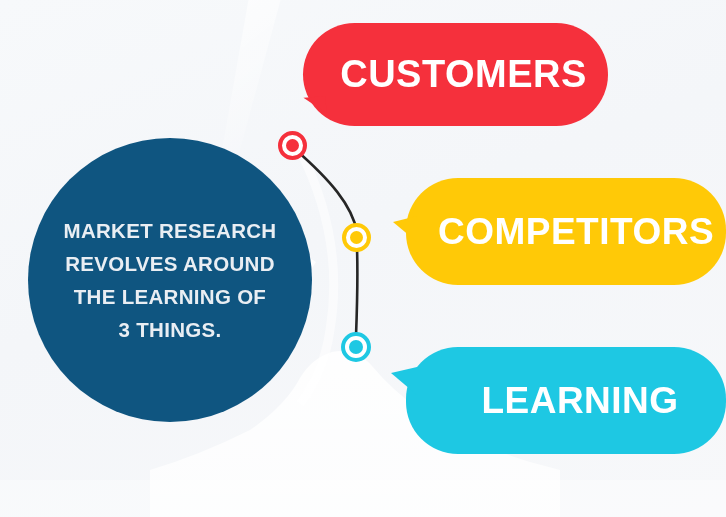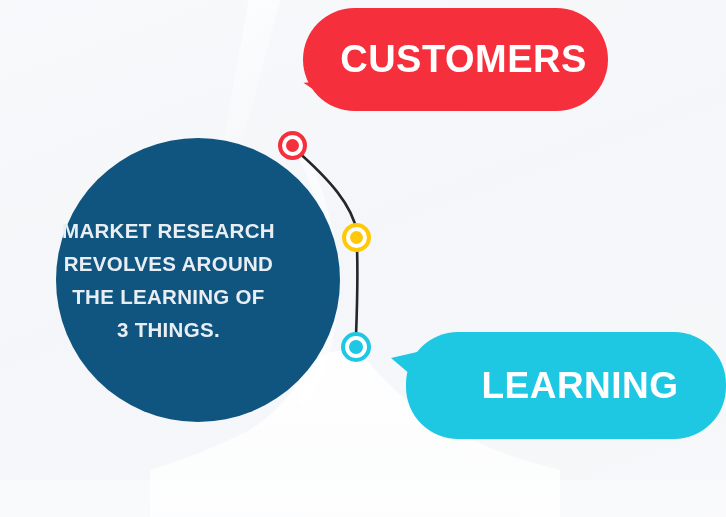--- a/index.html
+++ b/index.html
@@ -27,29 +27,29 @@
     position: absolute;
     inset: 0;
     width: 726px;
     height: 517px;
     pointer-events: none;
   }
 
   
   .hub-circle {
     position: absolute;
-    left: 56px;
+    left: 28px;
     top: 138px;
     width: 284px;
     height: 284px;
     border-radius: 50%;
     background: #0f5580;
     display: flex;
     align-items: center;
-    justify-content: flex-start;
+    justify-content: center;
     z-index: 4;
   }
   .hub-text {
     color: #e9eef3;
     font-size: 20.5px;
     font-weight: bold;
     line-height: 1.62;
     letter-spacing: 0.3px;
     text-align: center;
     white-space: pre-line;
@@ -117,20 +117,21 @@
     height: 14px;
     background: #1ec8e3;
   }
 
   
   .bubble {
     position: absolute;
     display: flex;
     align-items: center;
     z-index: 6;
+    margin-top: 15px;
   }
   .bubble-body {
     width: 100%;
     height: 100%;
     border-radius: 52px;
     display: flex;
     align-items: center;
     box-sizing: border-box;
   }
   .bubble-label {
@@ -266,20 +267,26 @@
     <div class="node-core"></div>
   </div>
 
   <div class="bubble bubble-customers">
     <div class="bubble-tail"></div>
     <div class="bubble-body">
       <span class="bubble-label">CUSTOMERS</span>
     </div>
   </div>
 
+  <div class="bubble bubble-competitors">
+    <div class="bubble-tail"></div>
+    <div class="bubble-body">
+      <span class="bubble-label">COMPETITORS</span>
+    </div>
+  </div>
 
   <div class="bubble bubble-industry">
     <div class="bubble-tail"></div>
     <div class="bubble-body">
       <span class="bubble-label">LEARNING</span>
     </div>
   </div>
 
 </div>
 

